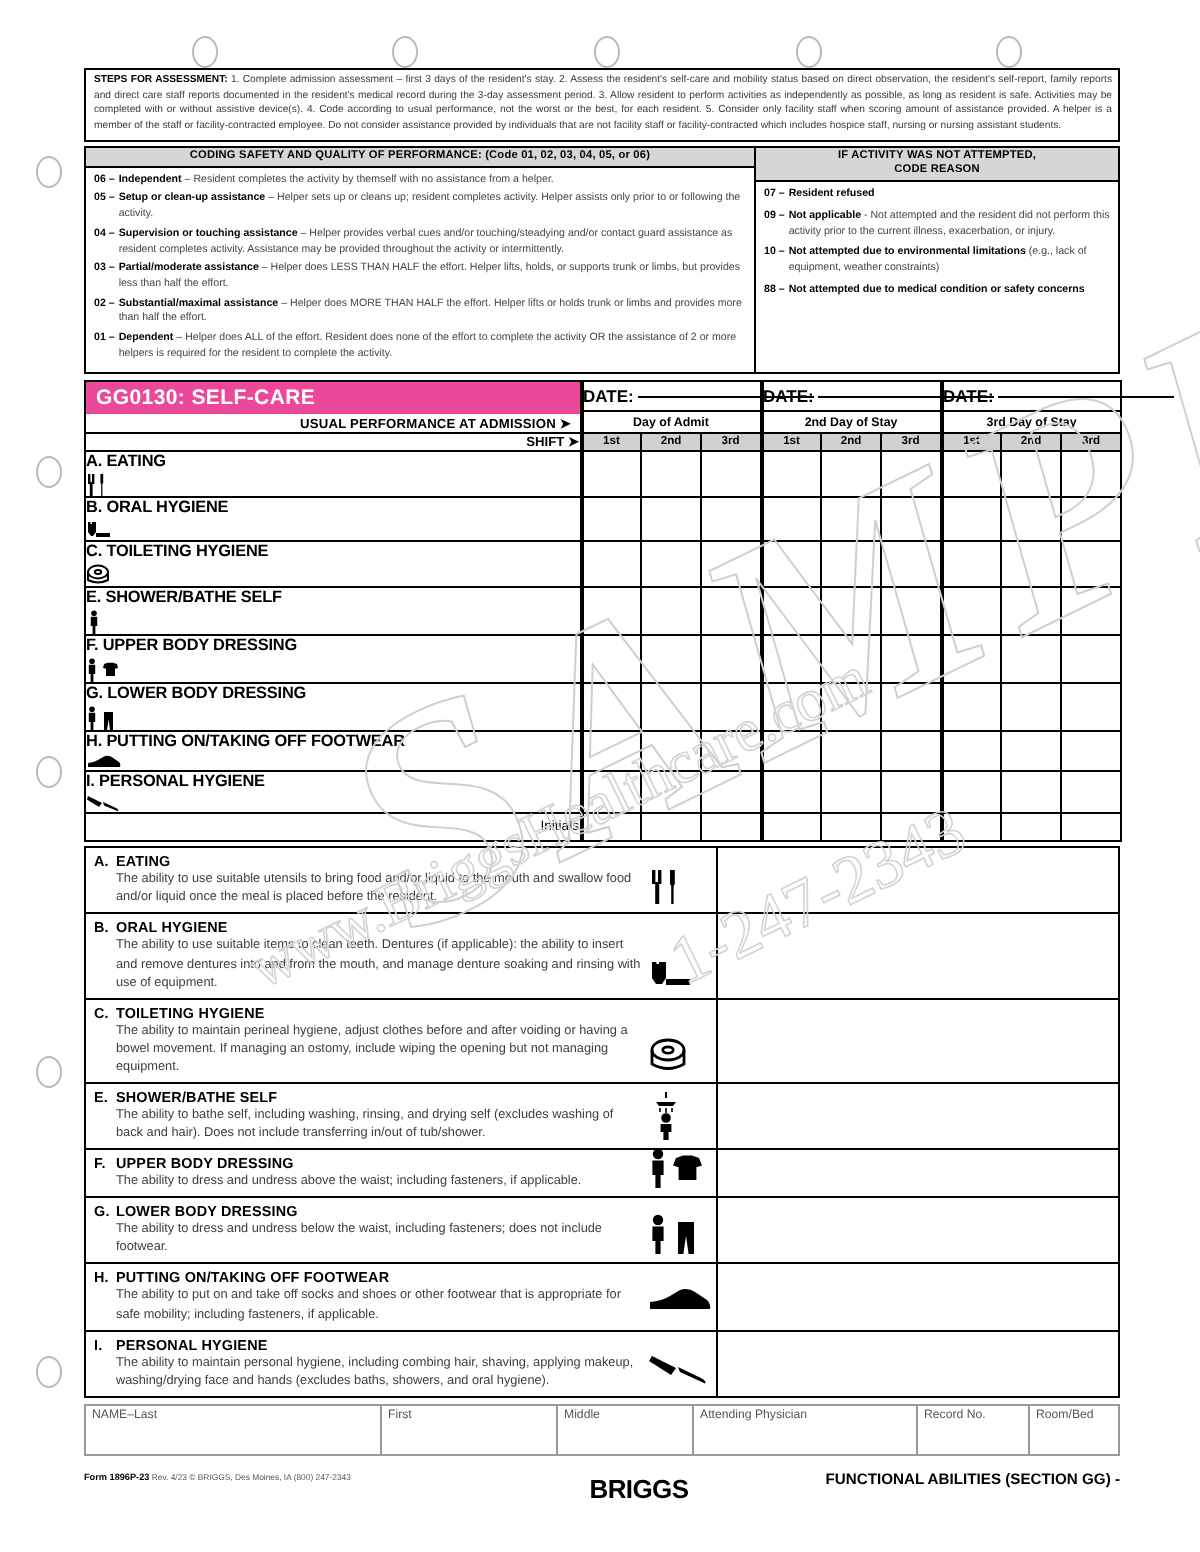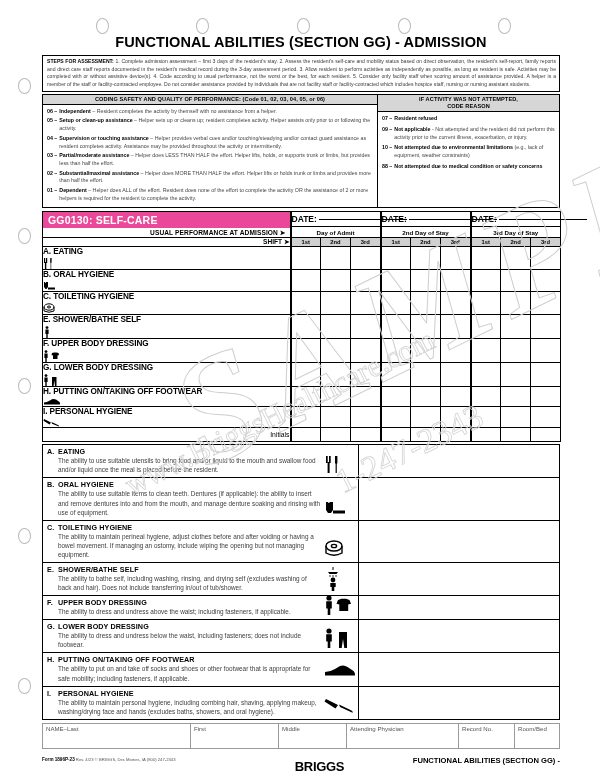--- a/index.html
+++ b/index.html
@@ -253,21 +253,20 @@
   <div class="hole" style="left:398px;top:18px;"></div>
   <div class="hole" style="left:498px;top:18px;"></div>
   <div class="hole" style="left:18px;top:78px;"></div>
   <div class="hole" style="left:18px;top:228px;"></div>
   <div class="hole" style="left:18px;top:378px;"></div>
   <div class="hole" style="left:18px;top:528px;"></div>
   <div class="hole" style="left:18px;top:678px;"></div>
 
   <div id="form">
 
-    <div class="title">FUNCTIONAL ABILITIES (SECTION GG) - ADMISSION</div>
 
     <div class="steps-box">
       <b>STEPS FOR ASSESSMENT:</b><span> 1. Complete admission assessment – first 3 days of the resident's stay.  2. Assess the resident's self-care and mobility status based on direct observation, the resident's self-report, family reports and direct care staff reports documented in the resident's medical record during the 3-day assessment period.  3. Allow resident to perform activities as independently as possible, as long as resident is safe. Activities may be completed with or without assistive device(s).  4. Code according to usual performance, not the worst or the best, for each resident.  5. Consider only facility staff when scoring amount of assistance provided. A helper is a member of the staff or facility-contracted employee. Do not consider assistance provided by individuals that are not facility staff or facility-contracted which includes hospice staff, nursing or nursing assistant students.</span>
     </div>
 
     <div class="coding-wrap">
       <div class="coding-left">
         <div class="band">CODING SAFETY AND QUALITY OF PERFORMANCE:   (Code 01, 02, 03, 04, 05, or 06)</div>
         <div class="codes">
           <div class="code-row">

